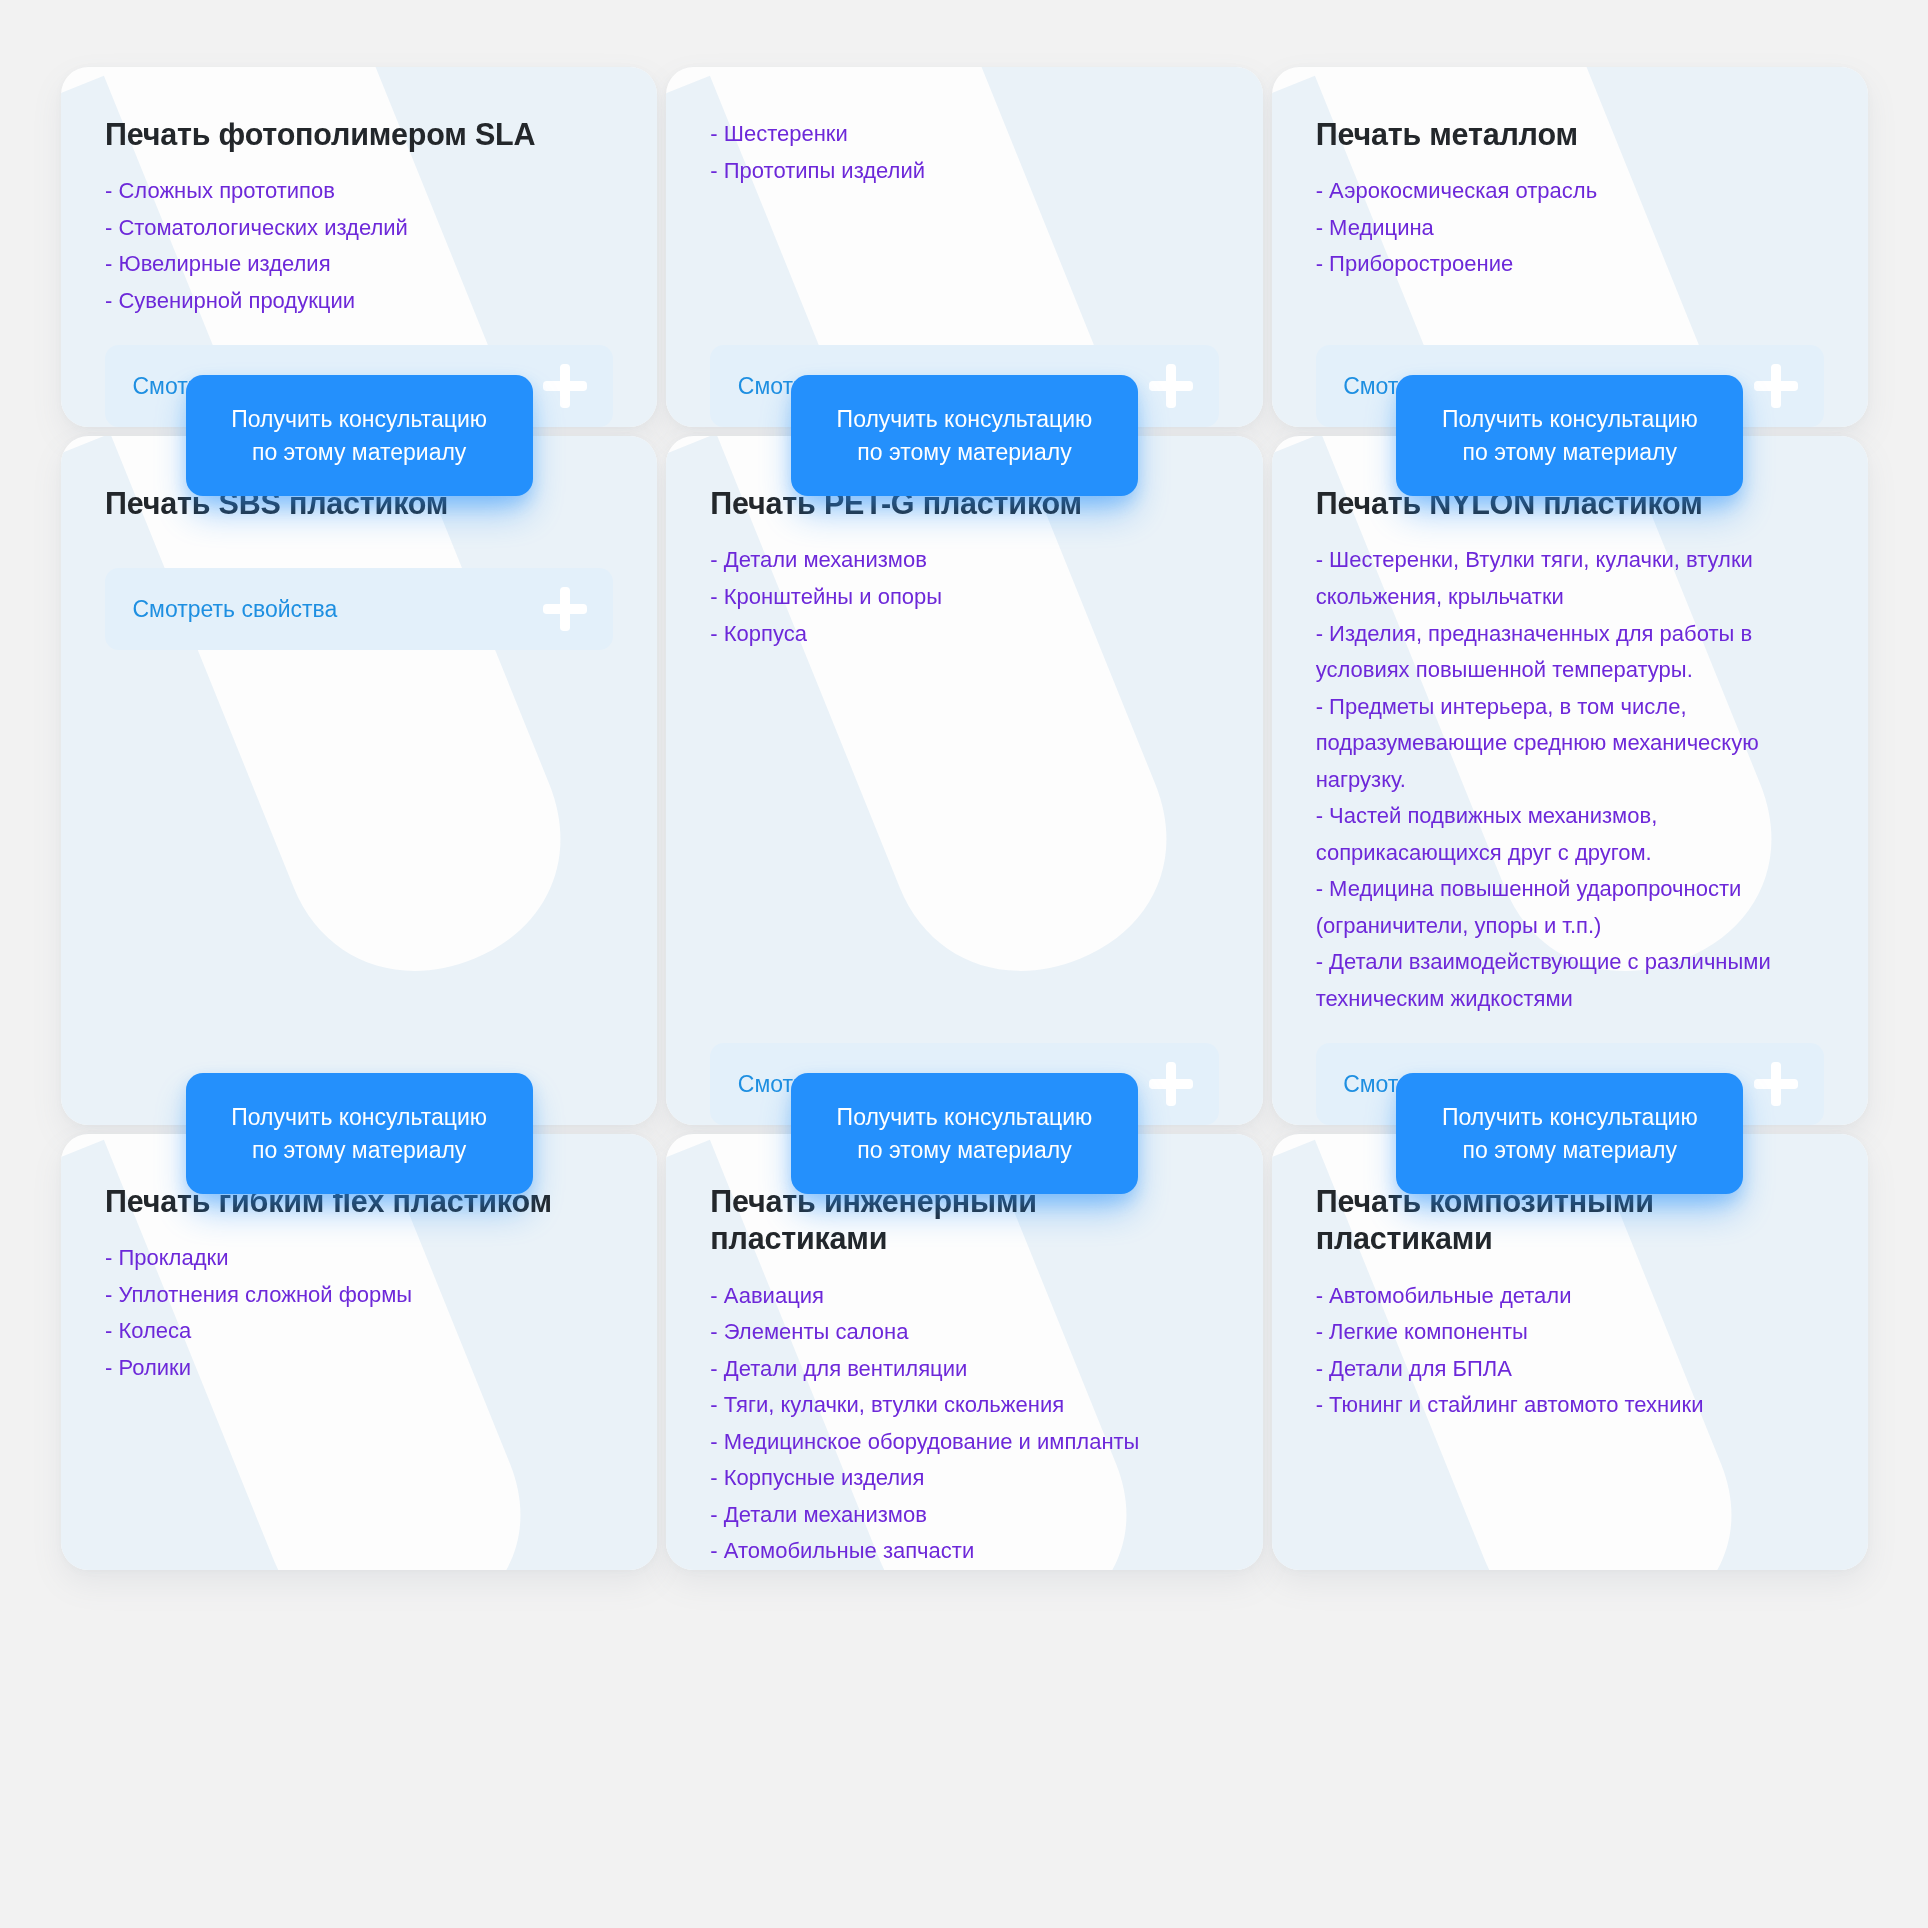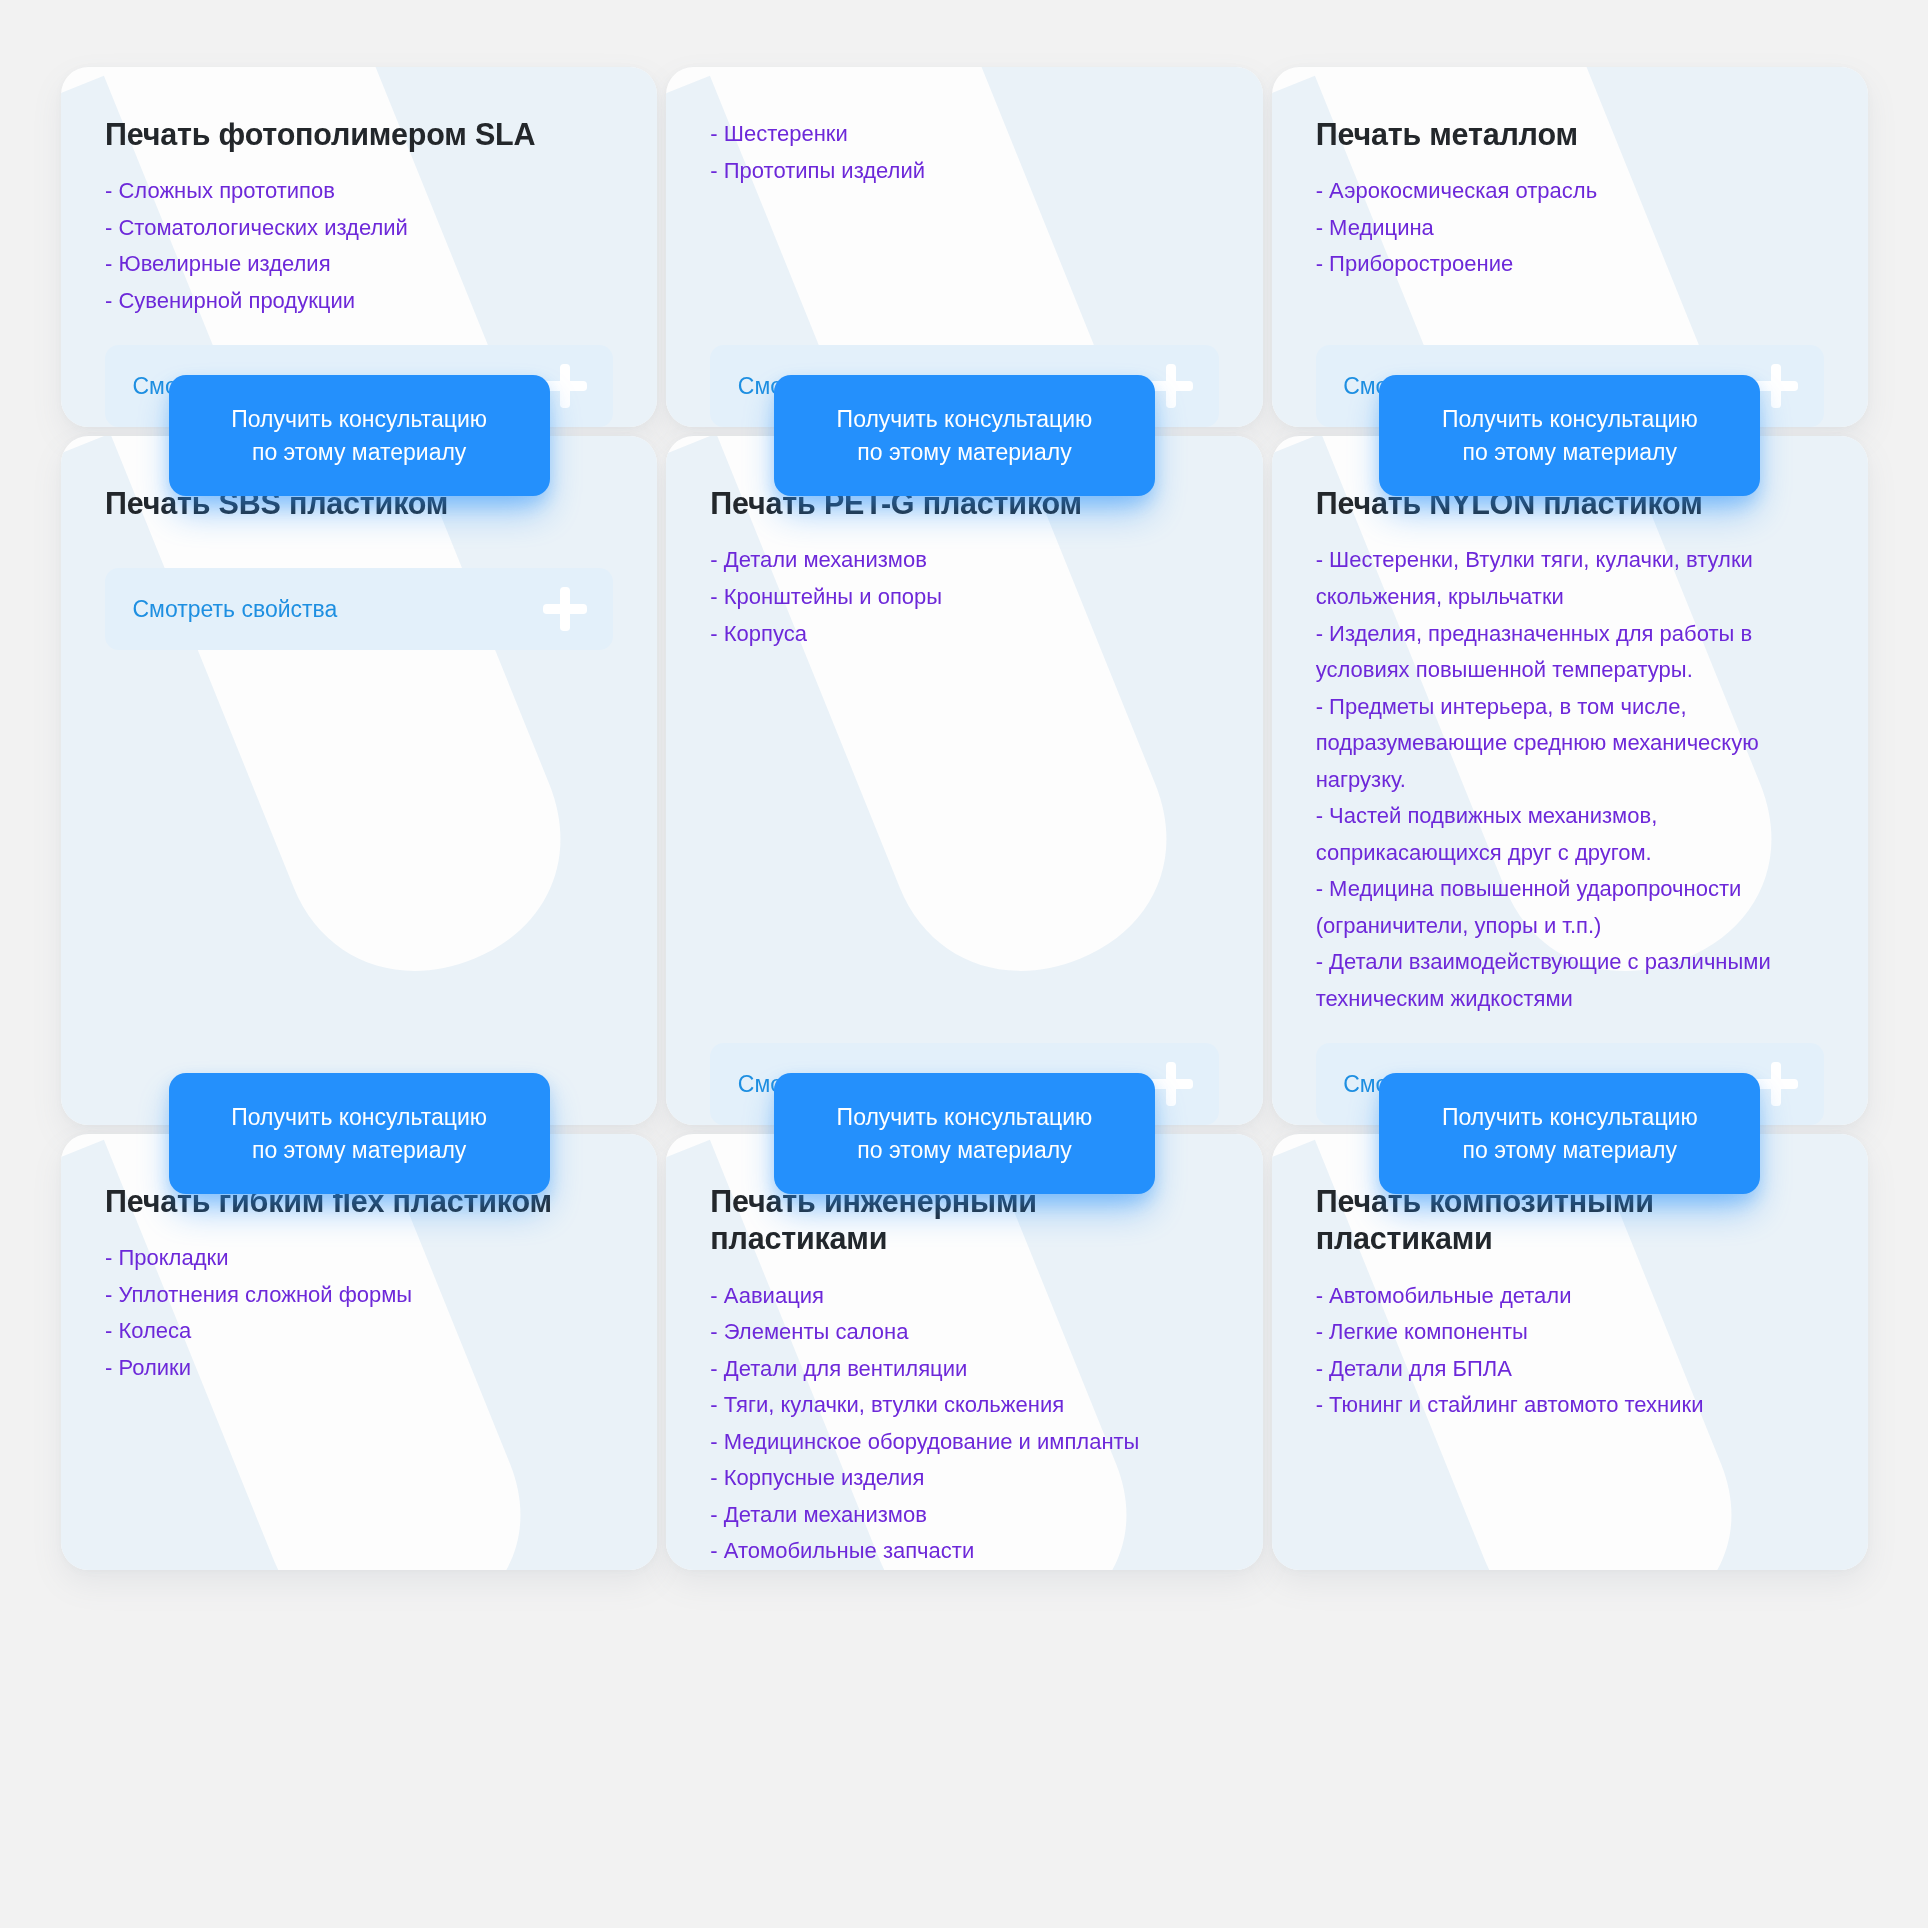--- a/index.html
+++ b/index.html
@@ -140,21 +140,21 @@
   .cta-wrap {
     position: relative;
     height: 0;
     display: flex;
     justify-content: center;
     z-index: 3;
   }
   .cta {
     position: relative;
     top: -52px;
-    width: 381px;
+    width: 347px;
     min-height: 121px;
     background: #2490fc;
     border-radius: 17px;
     border: none;
     color: #ffffff;
     font-family: inherit;
     font-size: 23px;
     line-height: 1.42;
     font-weight: 400;
     text-align: center;

